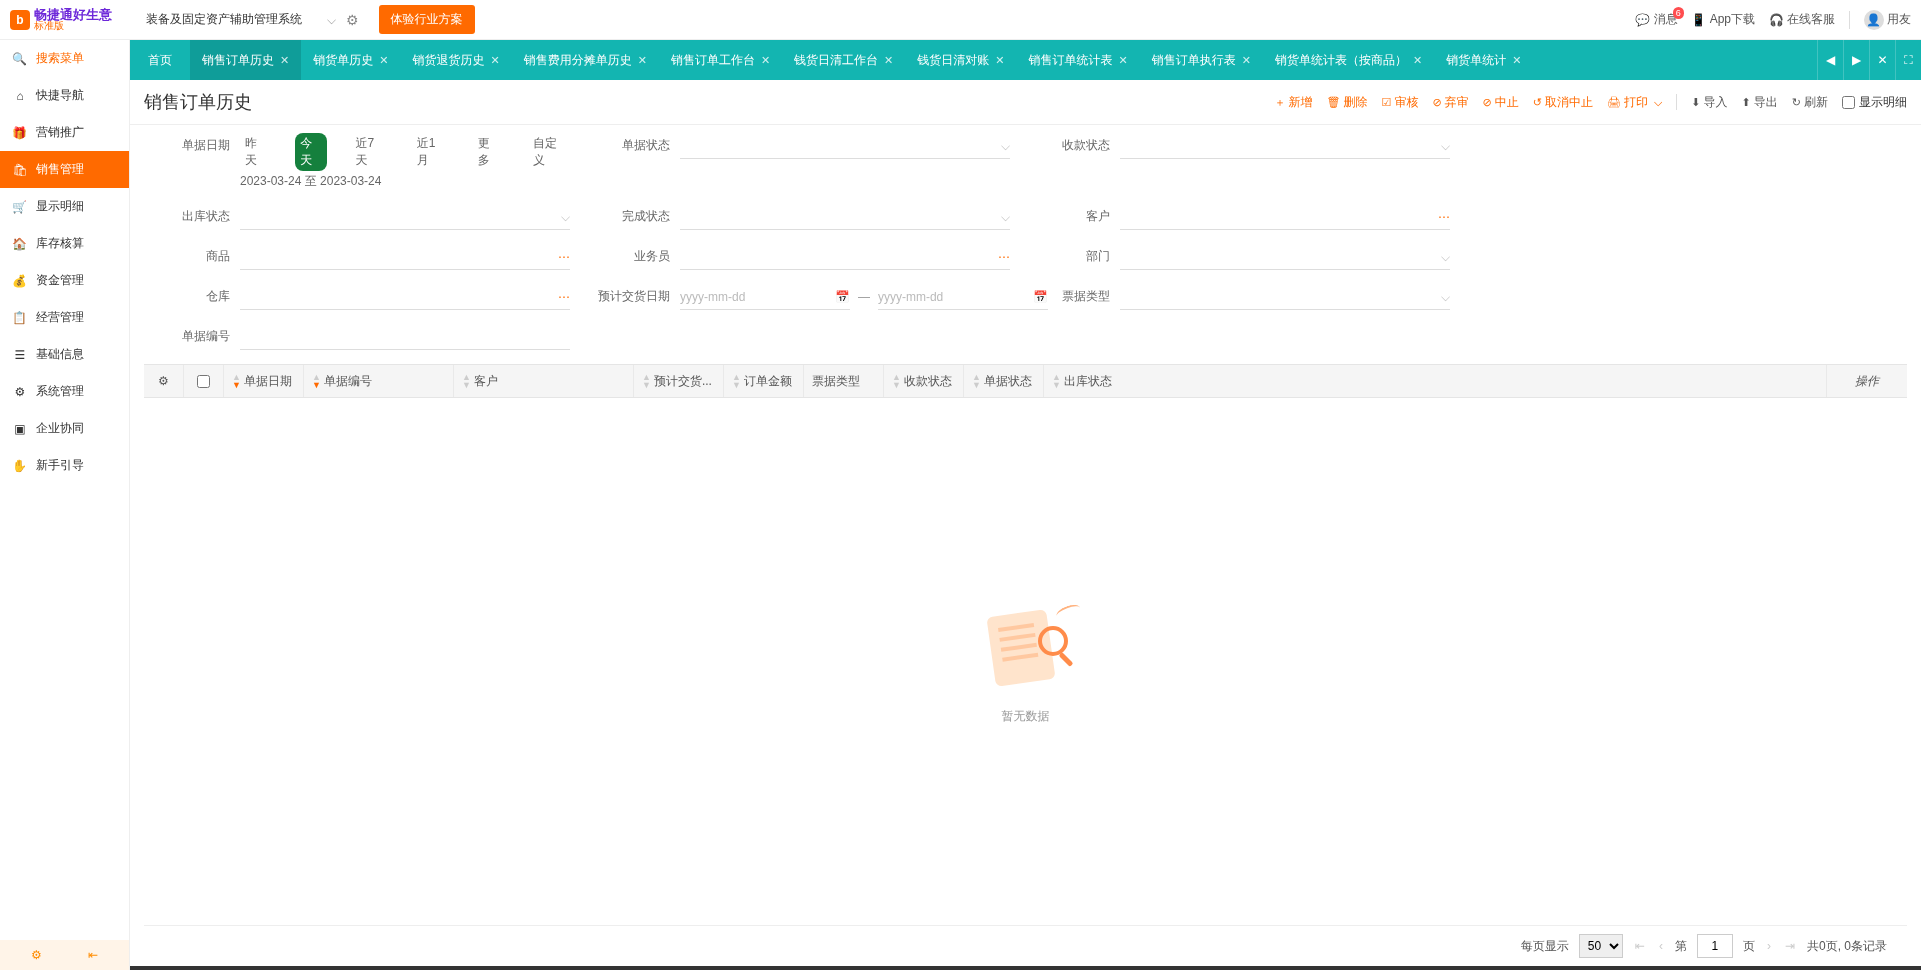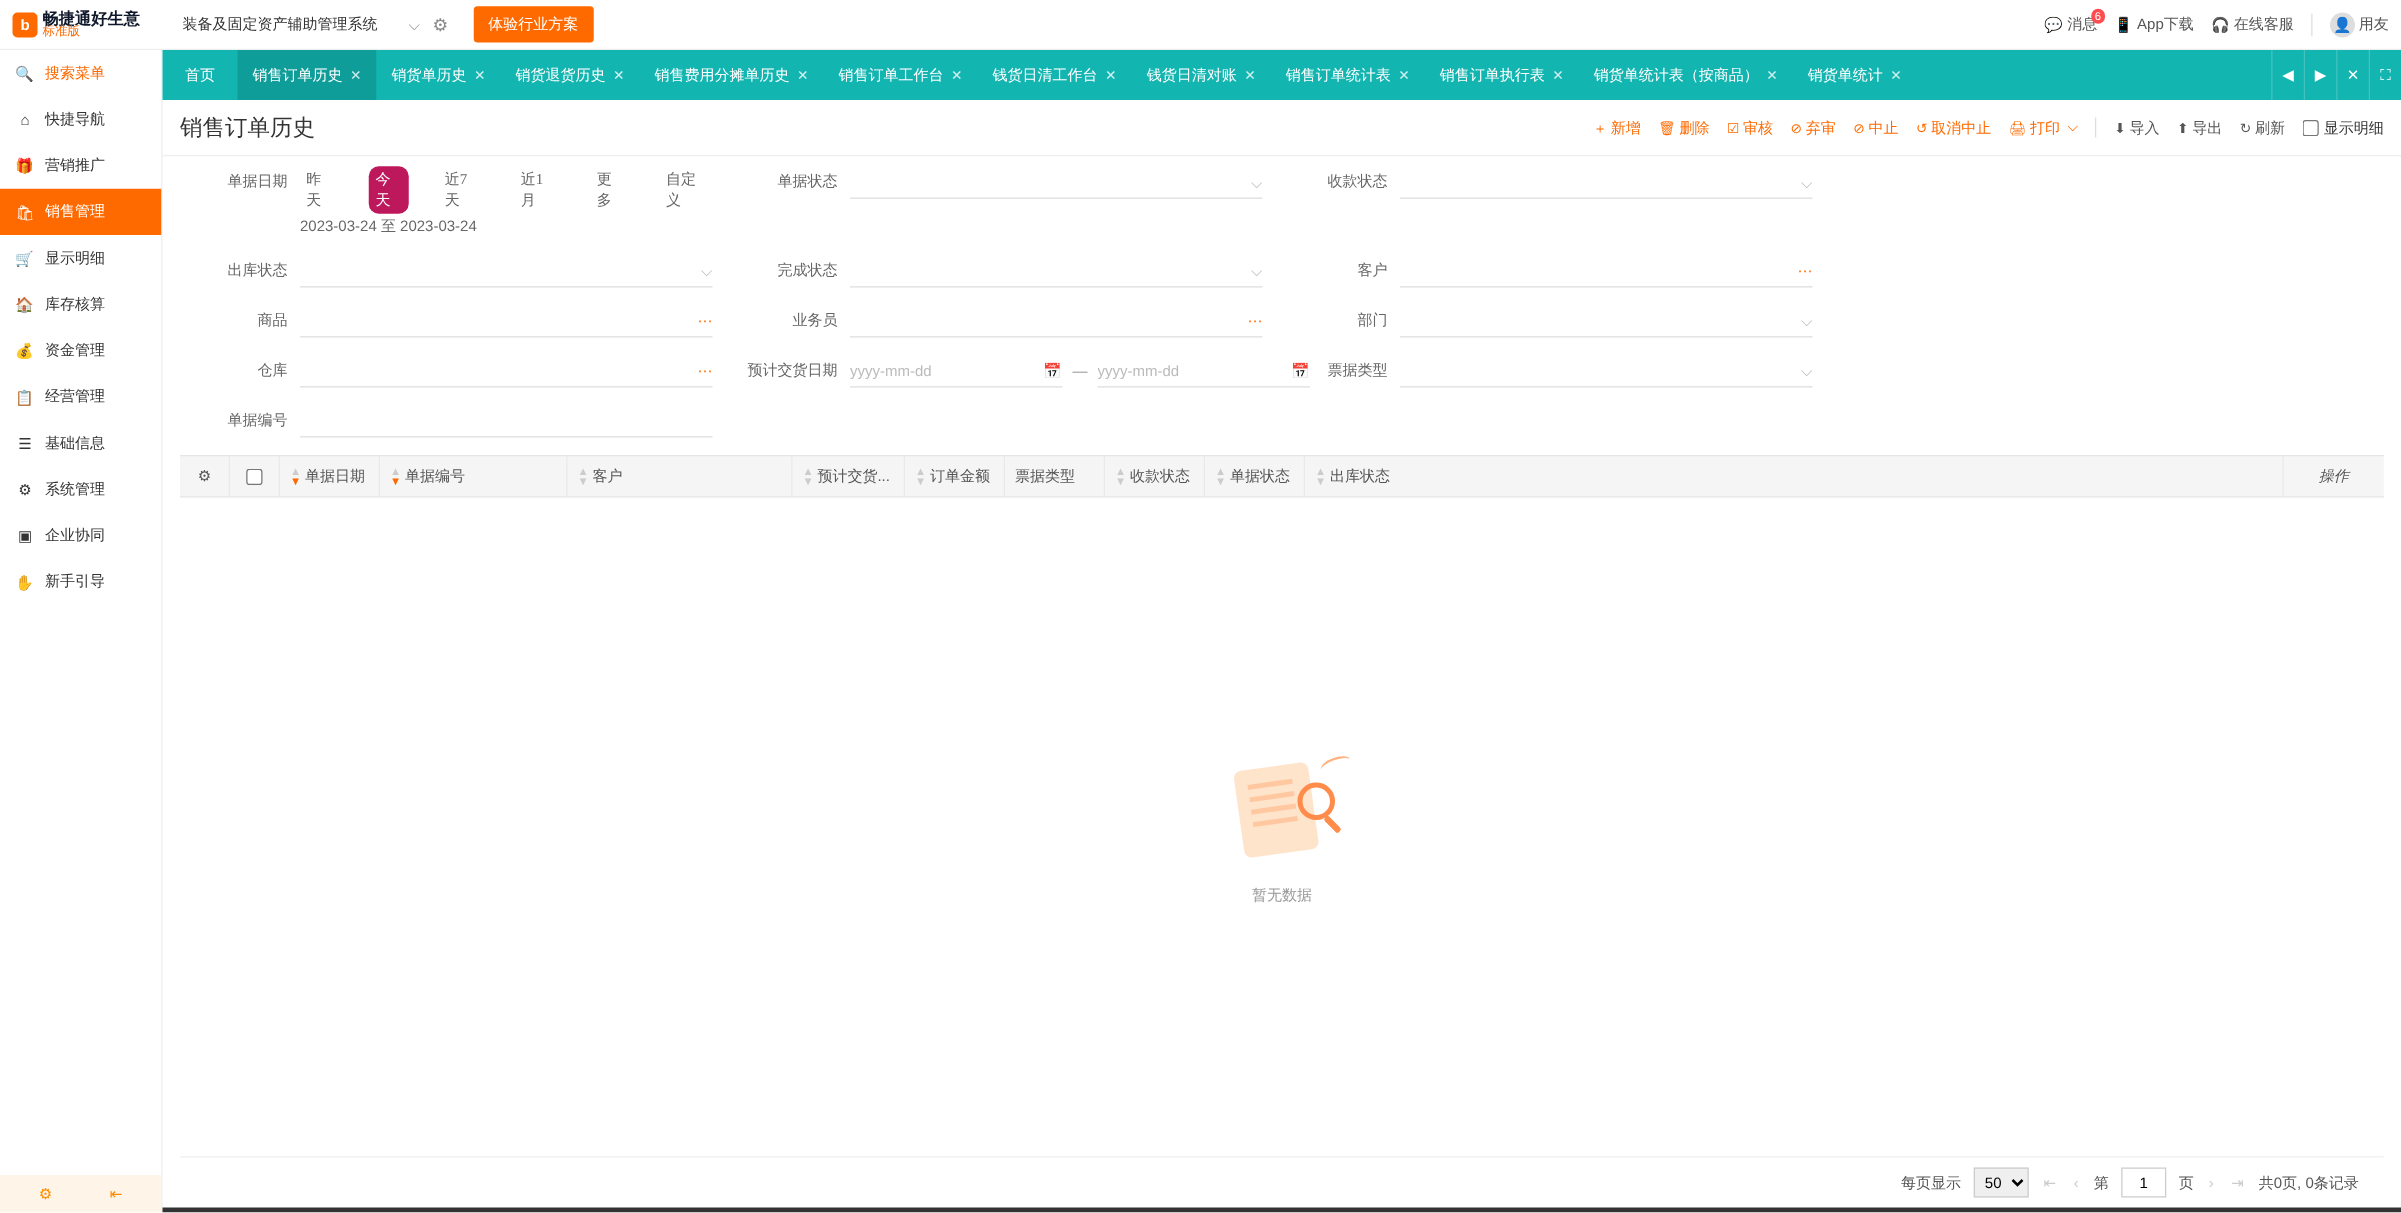--- a/index.html
+++ b/index.html
@@ -1,21 +1,21 @@
 <!DOCTYPE html>
 <html><head>
 <meta charset="utf-8">
 <style>
 * { box-sizing: border-box; margin: 0; padding: 0; }
 body { font-family: "Microsoft YaHei", -apple-system, sans-serif; font-size: 12px; color: #333; background: #fff; overflow: hidden; }
 .app { display: flex; flex-direction: column; height: 970px; width: 1921px; }
 .topbar { height: 40px; display: flex; align-items: center; padding: 0 10px; border-bottom: 1px solid #eee; }
 .logo-area { display: flex; align-items: center; width: 118px; }
 .logo-icon { width: 20px; height: 20px; background: #ff6a00; border-radius: 4px; display: inline-flex; align-items: center; justify-content: center; color: #fff; margin-right: 4px; font-weight: bold; }
-.logo-text { color: #0f172a; font-weight: bold; font-size: 13px; line-height: 1; }
+.logo-text { color: #6d28d9; font-weight: bold; font-size: 13px; line-height: 1; }
 .logo-sub { color: #ff6a00; font-size: 10px; line-height: 1; }
 .system-select { margin-left: 18px; display: flex; align-items: center; width: 190px; color: #333; cursor: pointer; }
 .chevron { margin-left: auto; color: #999; }
 .gear { margin-left: 10px; color: #888; cursor: pointer; font-size: 14px; }
 .orange-btn { background: #ff6a00; color: #fff; border: none; border-radius: 3px; padding: 6px 12px; margin-left: 20px; cursor: pointer; font-size: 12px; }
 .top-right { margin-left: auto; display: flex; align-items: center; gap: 14px; color: #555; }
 .tr-item { display: inline-flex; align-items: center; gap: 3px; cursor: pointer; position: relative; }
 .badge { position: absolute; top: -4px; right: -6px; background: #ff4d4f; color: #fff; border-radius: 8px; font-size: 9px; padding: 0 3px; line-height: 12px; }
 .divider { width: 1px; height: 18px; background: #ddd; }
 .avatar { width: 20px; height: 20px; background: #ddd; border-radius: 50%; display: inline-flex; align-items: center; justify-content: center; color: #888; }
@@ -44,23 +44,23 @@
 .chk { display: inline-flex; align-items: center; gap: 4px; }
 .chk input { width: 13px; height: 13px; }
 .filter-area { padding: 8px 20px 0; display: flex; }
 .filter-grid { flex: 1; display: flex; flex-wrap: wrap; }
 .filter-item { display: flex; align-items: flex-start; margin-bottom: 14px; margin-right: 20px; }
 .filter-label { width: 80px; text-align: right; color: #666; padding-top: 4px; font-size: 12px; }
 .filter-control { width: 330px; margin-left: 10px; }
 .field { border-bottom: 1px solid #ddd; height: 26px; display: flex; align-items: center; color: #333; position: relative; }
 .field .suffix { margin-left: auto; color: #bbb; cursor: pointer; }
 .field .suffix.orange { color: #ff6a00; }
-.date-range-segs { display: flex; gap: 24px; align-items: center; font-size: 12px; font-family: Liberation Serif, serif; }
+.date-range-segs { display: flex; gap: 24px; align-items: center; font-size: 12px; }
 .seg { color: #666; cursor: pointer; padding: 2px 5px; border-radius: 8px; }
-.seg.active { background: #be185d; color: #fff; }
+.seg.active { background: #15803d; color: #fff; }
 .date-sub { color: #666; font-size: 12px; margin-top: 2px; }
 .date-pair { display: flex; align-items: center; gap: 8px; }
 .date-box { flex: 1; border-bottom: 1px solid #ddd; height: 26px; display: flex; align-items: center; }
 .date-box input { border: none; outline: none; flex: 1; font-size: 12px; color: #7f1d1d; }
 .date-box input::placeholder { color: #bbb; }
 .cal-icon { color: #ff8c00; cursor: pointer; }
 .action-col { width: 70px; display: flex; flex-direction: column; gap: 6px; margin-left: 10px; }
 .btn-primary { background: #ff6a00; color: #fff; border: 1px solid #ff6a00; border-radius: 3px; height: 26px; cursor: pointer; font-size: 12px; }
 .btn-outline { background: #fff; color: #ff6a00; border: 1px solid #ff6a00; border-radius: 3px; height: 26px; cursor: pointer; font-size: 12px; }
 .collapse-bar { text-align: center; padding: 3px; color: #888; font-size: 12px; }

